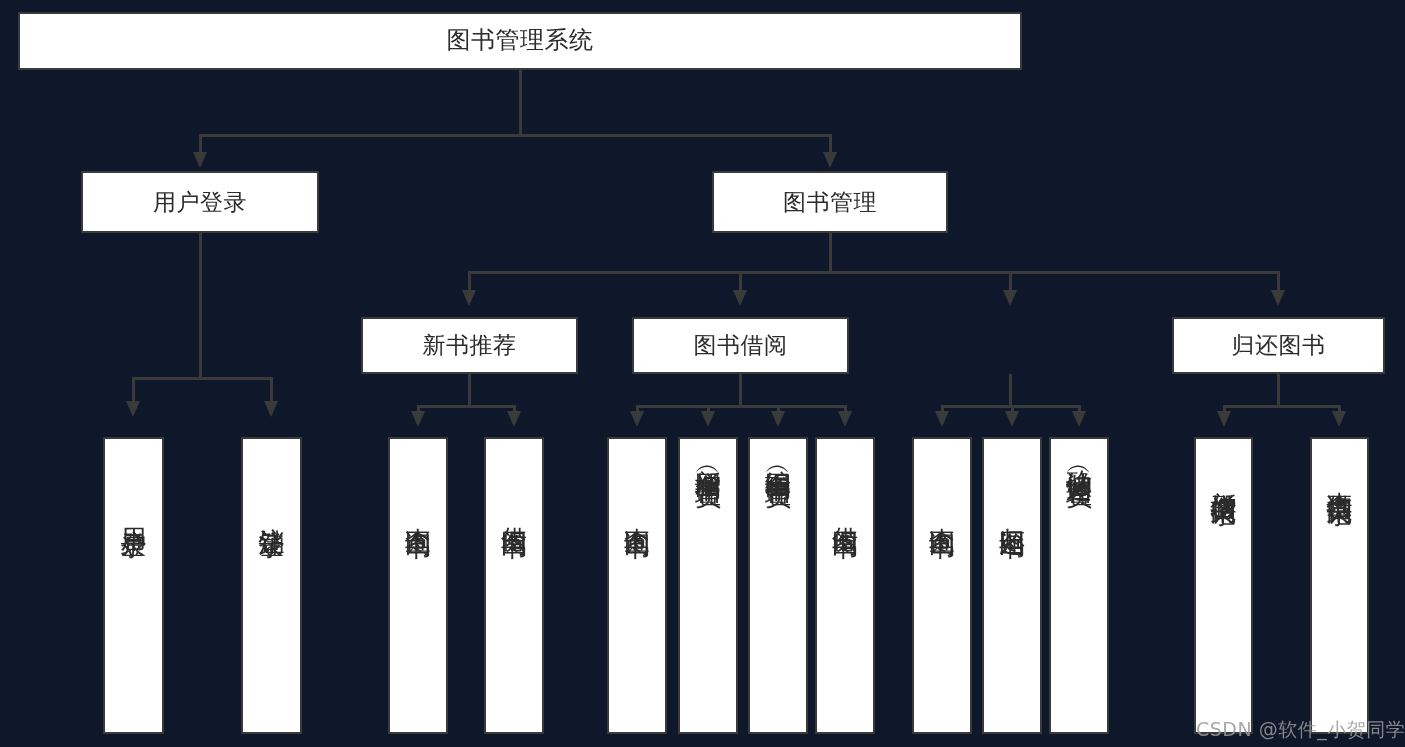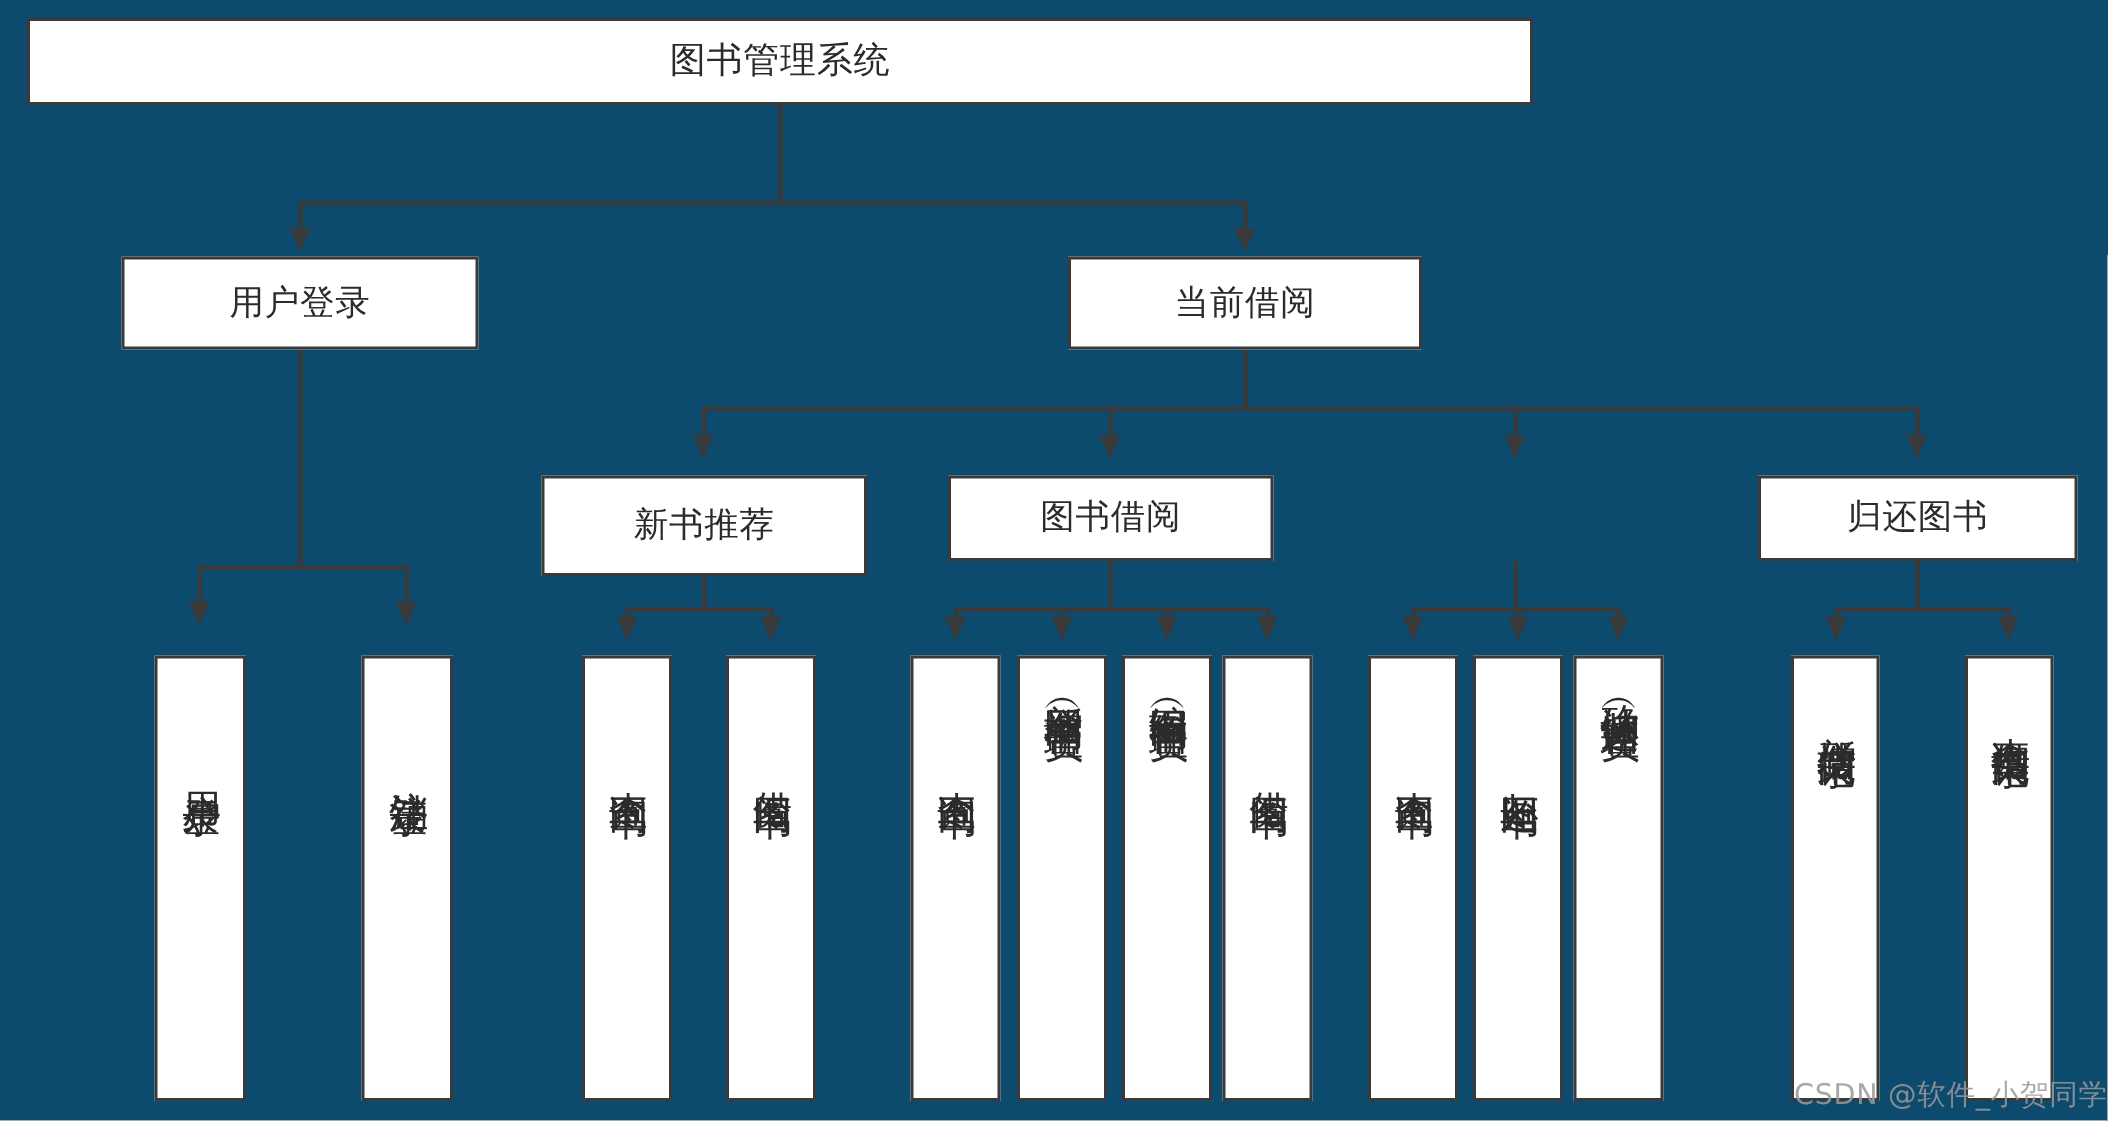--- a/index.html
+++ b/index.html
@@ -7,21 +7,21 @@
     padding: 0;
     background: #ffffff;
   }
   body {
     font-family: "DejaVu Sans", "Liberation Sans", sans-serif;
   }
   #canvas {
     position: relative;
     width: 1405px;
     height: 747px;
-    background: #0c4a6e;
+    background: #0f172a;
     overflow: hidden;
   }
   .node {
     position: absolute;
     box-sizing: border-box;
     border: 2.5px solid #3a3a3a;
     background: #ffffff;
     display: flex;
     align-items: center;
     justify-content: center;
@@ -151,24 +151,24 @@
   <div class="arrow" style="left:1332px; top:411px;"></div>
 
   <div class="node horiz root" style="left:18px; top:12px; width:1004px; height:58px;">
     <span class="node-label">图书管理系统</span>
   </div>
 
   <div class="node horiz" style="left:81px; top:171px; width:238px; height:62px;">
     <span class="node-label">用户登录</span>
   </div>
   <div class="node horiz" style="left:712px; top:171px; width:236px; height:62px;">
-    <span class="node-label">当前借阅</span>
-  </div>
-
-  <div class="node horiz" style="left:361px; top:317px; width:217px; height:67px;">
+    <span class="node-label">图书管理</span>
+  </div>
+
+  <div class="node horiz" style="left:361px; top:317px; width:217px; height:57px;">
     <span class="node-label">新书推荐</span>
   </div>
   <div class="node horiz" style="left:632px; top:317px; width:217px; height:57px;">
     <span class="node-label">图书借阅</span>
   </div>
   <div class="node horiz" style="left:1172px; top:317px; width:213px; height:57px;">
     <span class="node-label">归还图书</span>
   </div>
 
   <div class="node vert" style="left:103px; top:437px; width:61px; height:297px; padding-top:68px;">

